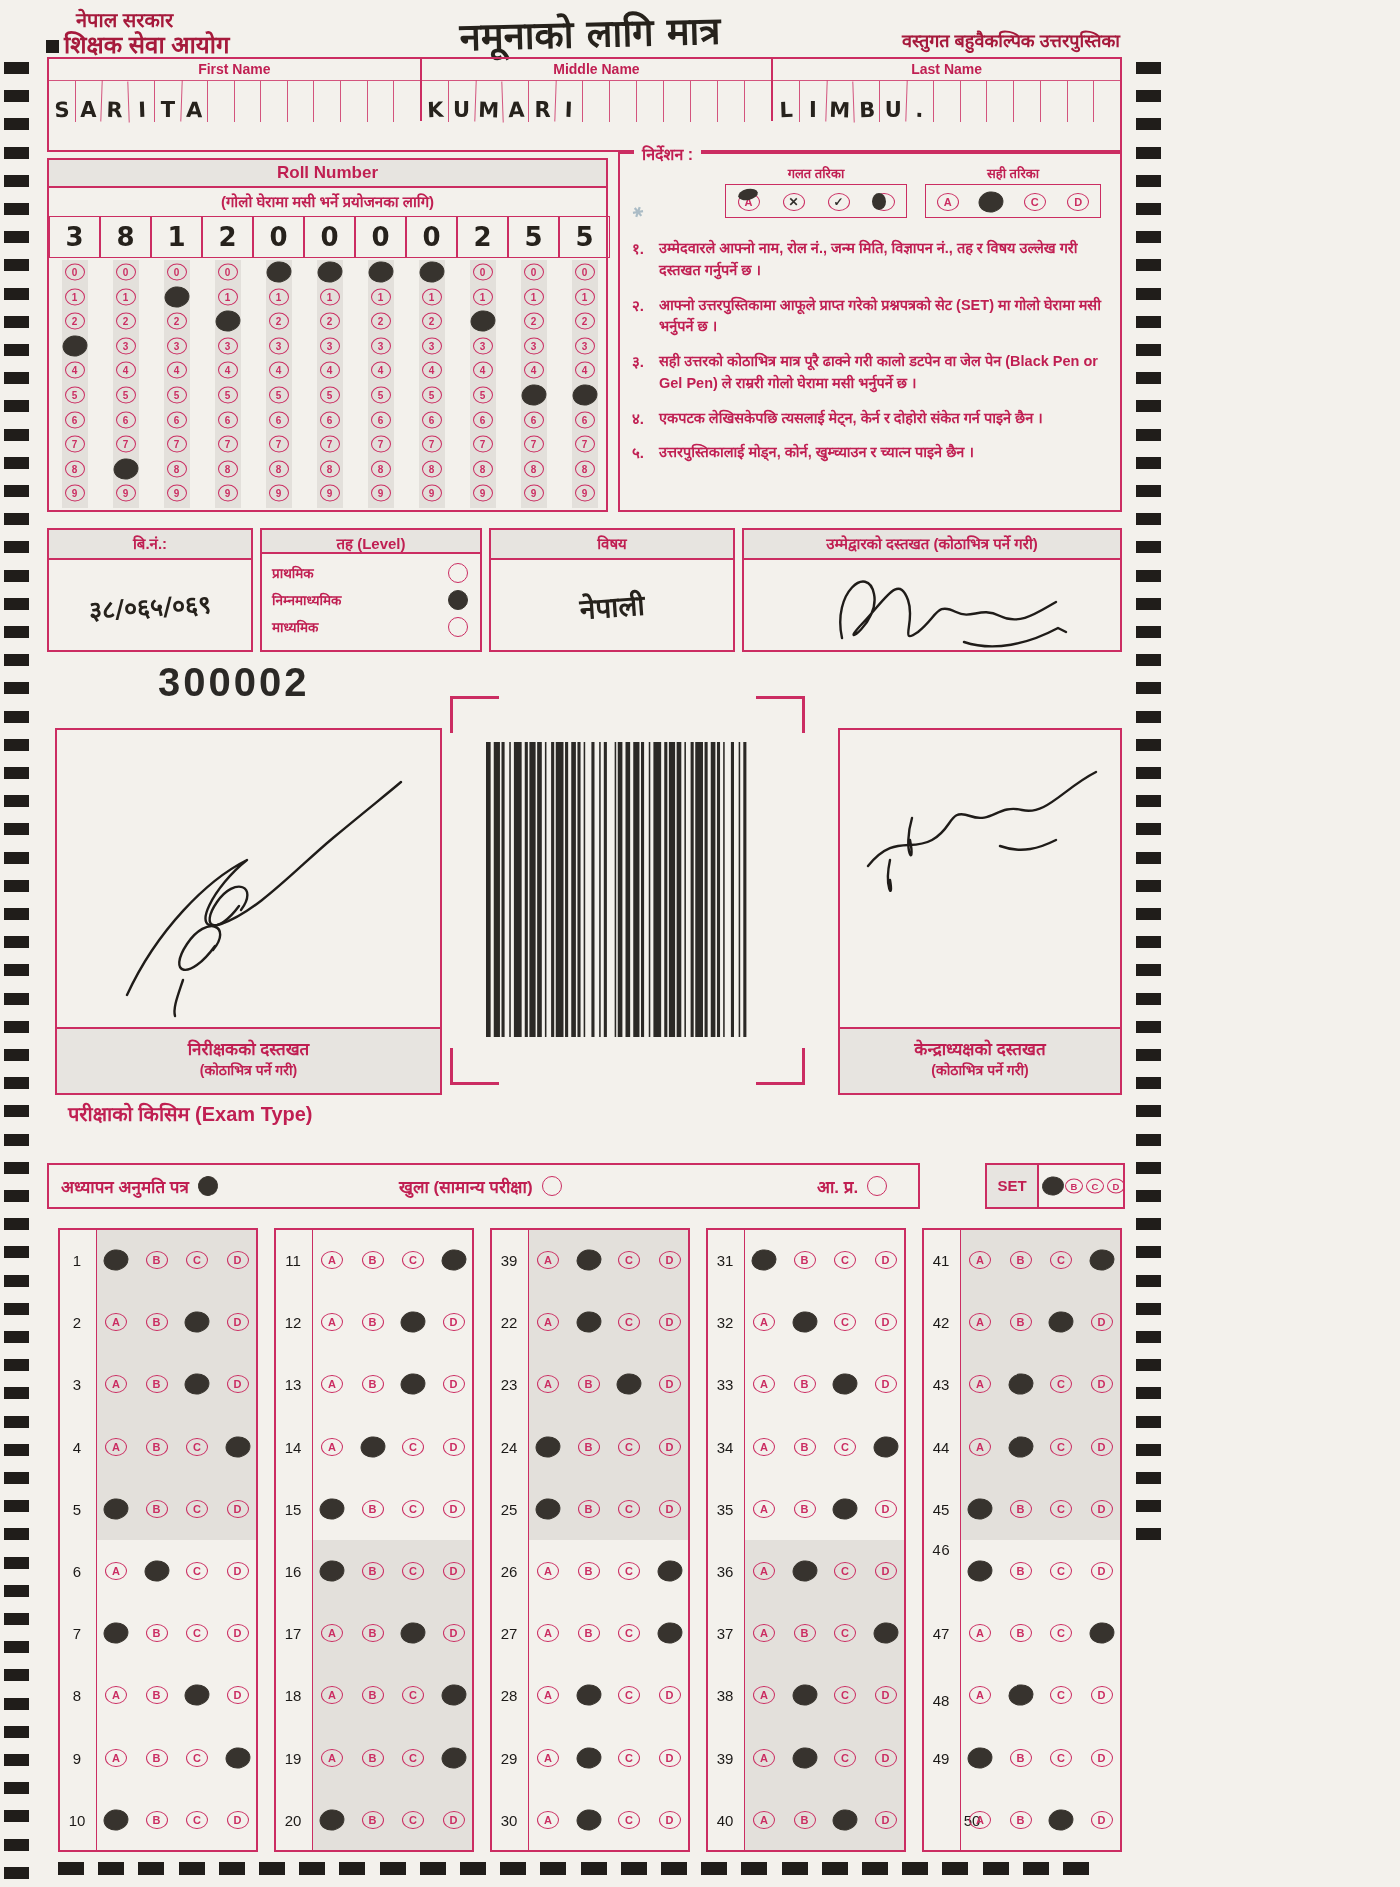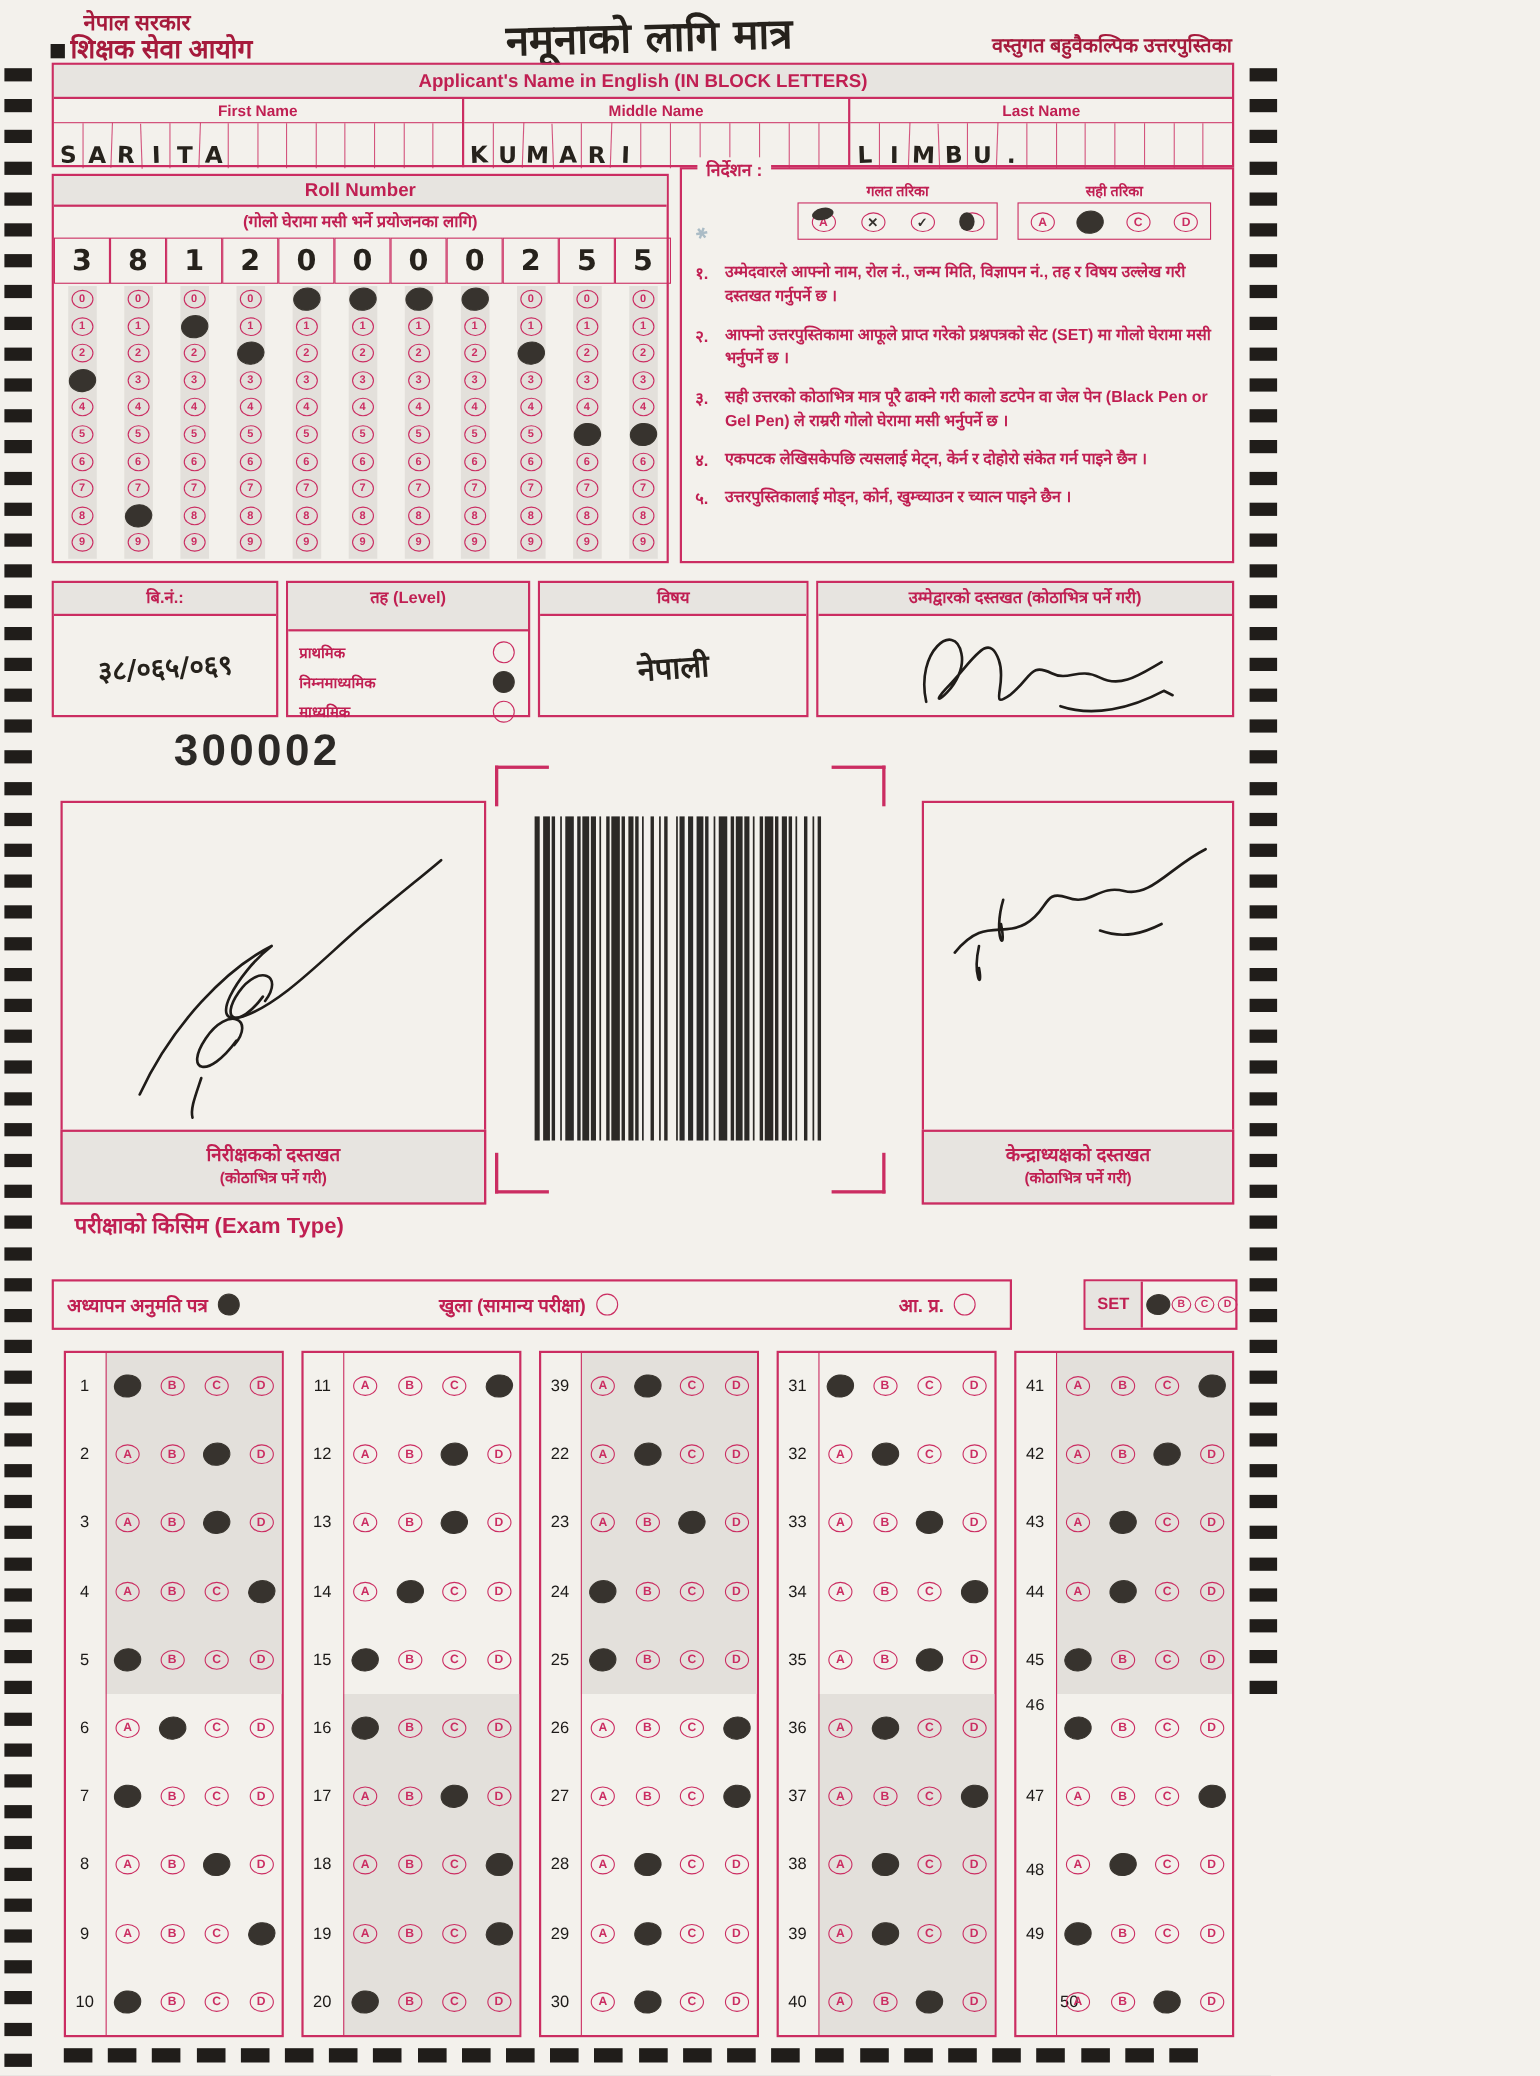--- a/index.html
+++ b/index.html
@@ -46,21 +46,20 @@
 <div id="sheet">
 
   <div class="abs" style="left:46px;top:40px;width:13px;height:13px;background:#201d1a;"></div>
 
   <div class="abs dkred" style="left:76px;top:6px;font-size:20px;">नेपाल सरकार</div>
   <div class="abs dkred" style="left:64px;top:27px;font-size:24px;">शिक्षक सेवा आयोग</div>
   <div class="abs hand" style="left:360px;top:6px;width:460px;font-size:38px;text-align:center;transform:rotate(-1.5deg);">नमूनाको लागि मात्र</div>
   <div class="abs dkred" style="left:830px;top:28px;width:290px;font-size:18px;text-align:right;">वस्तुगत बहुवैकल्पिक उत्तरपुस्तिका</div>
 
   <div class="box" style="left:47px;top:57px;width:1075px;height:95px;">
-    <div class="band" style="height:31px;line-height:29px;font-size:17px;">Applicant's Name in English (IN BLOCK LETTERS)</div>
     <div id="name-fields" style="display:flex;height:62px;">
         <div style="width: 372px; display: flex; flex-direction: column;">
           <div class="field-label">First Name</div>
           <div style="display: flex; border-top: 1.2px solid rgba(203, 45, 98, 0.8);">
             <div class="ncell hand" style="flex: 1 1 0%; border-left: none; transform: rotate(-2deg);">S</div>
             <div class="ncell hand" style="flex: 1 1 0%; transform: rotate(0deg);">A</div>
             <div class="ncell hand" style="flex: 1 1 0%; transform: rotate(2deg);">R</div>
             <div class="ncell hand" style="flex: 1 1 0%; transform: rotate(-2deg);">I</div>
             <div class="ncell hand" style="flex: 1 1 0%; transform: rotate(0deg);">T</div>
             <div class="ncell hand" style="flex: 1 1 0%; transform: rotate(2deg);">A</div>
@@ -312,21 +311,21 @@
         </div>
       </div>
   </div>
 
   <div class="box" style="left:47px;top:528px;width:206px;height:124px;">
     <div class="band" style="height:30px;line-height:28px;font-size:15px;">बि.नं.:</div>
     <div class="hand" style="height:92px;display:flex;align-items:center;justify-content:center;font-size:25px;transform:rotate(-3deg);">३८/०६५/०६९</div>
   </div>
 
   <div class="box" style="left:260px;top:528px;width:222px;height:124px;">
-    <div class="band" style="height:44px;line-height:28px;font-size:15px;">तह (Level)</div>
+    <div class="band" style="height:24px;line-height:28px;font-size:15px;">तह (Level)</div>
     <div id="level-options" style="position:relative;height:92px;">
         <div class="lvl-row" style="top: 8px;">
           <div style="color: var(--redtxt); font-weight: bold; font-size: 13.5px;">प्राथमिक</div>
           <div class="circ"></div>
         </div>
         <div class="lvl-row" style="top: 35px;">
           <div style="color: var(--redtxt); font-weight: bold; font-size: 13.5px;">निम्नमाध्यमिक</div>
           <div class="circ filled"></div>
         </div>
         <div class="lvl-row" style="top: 62px;">

